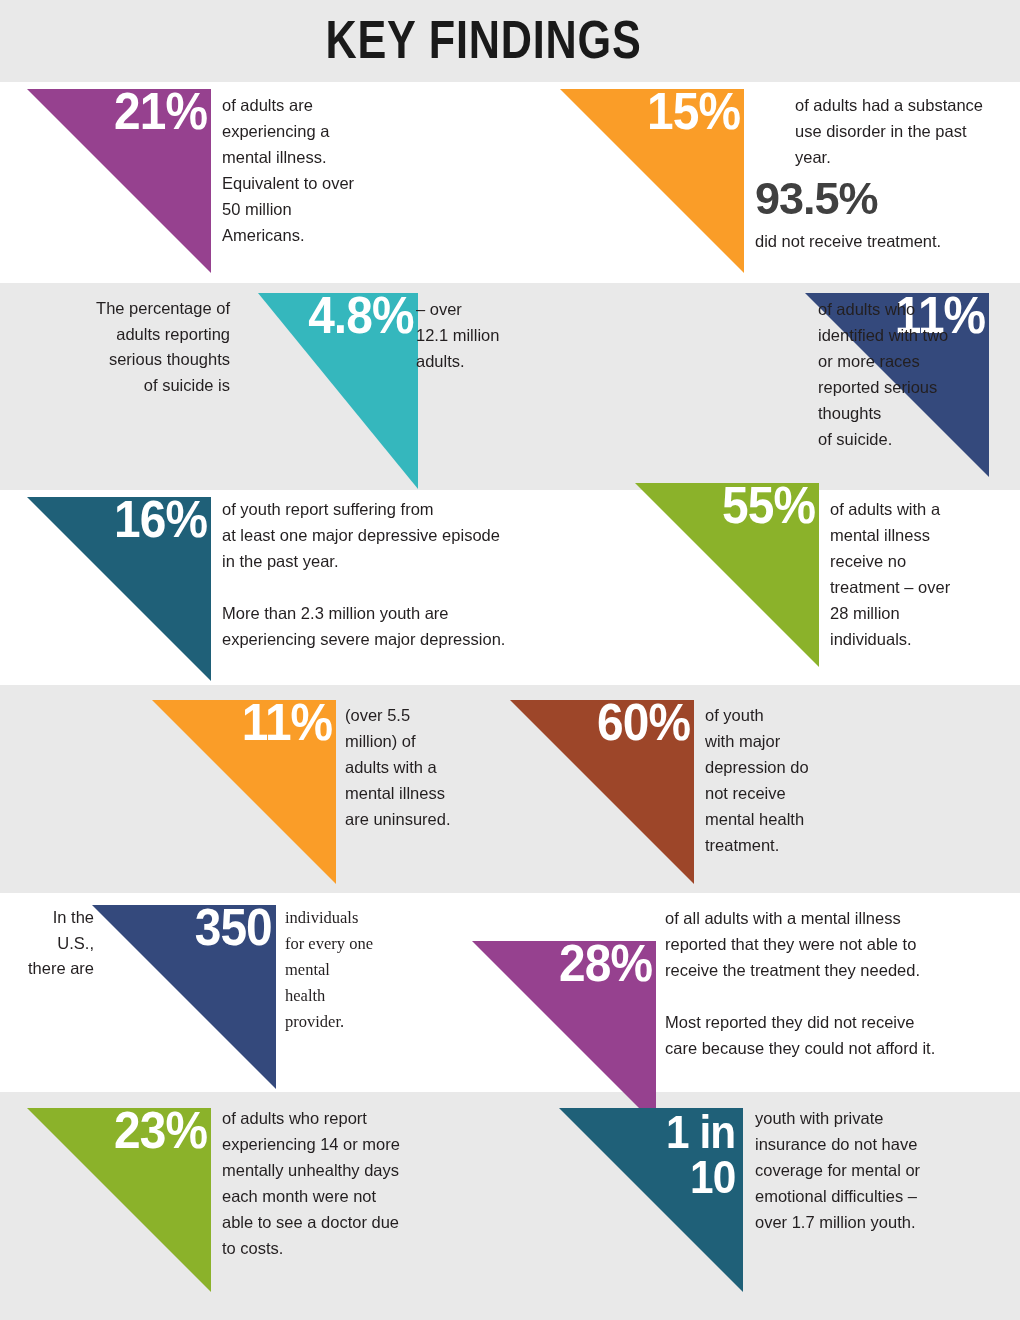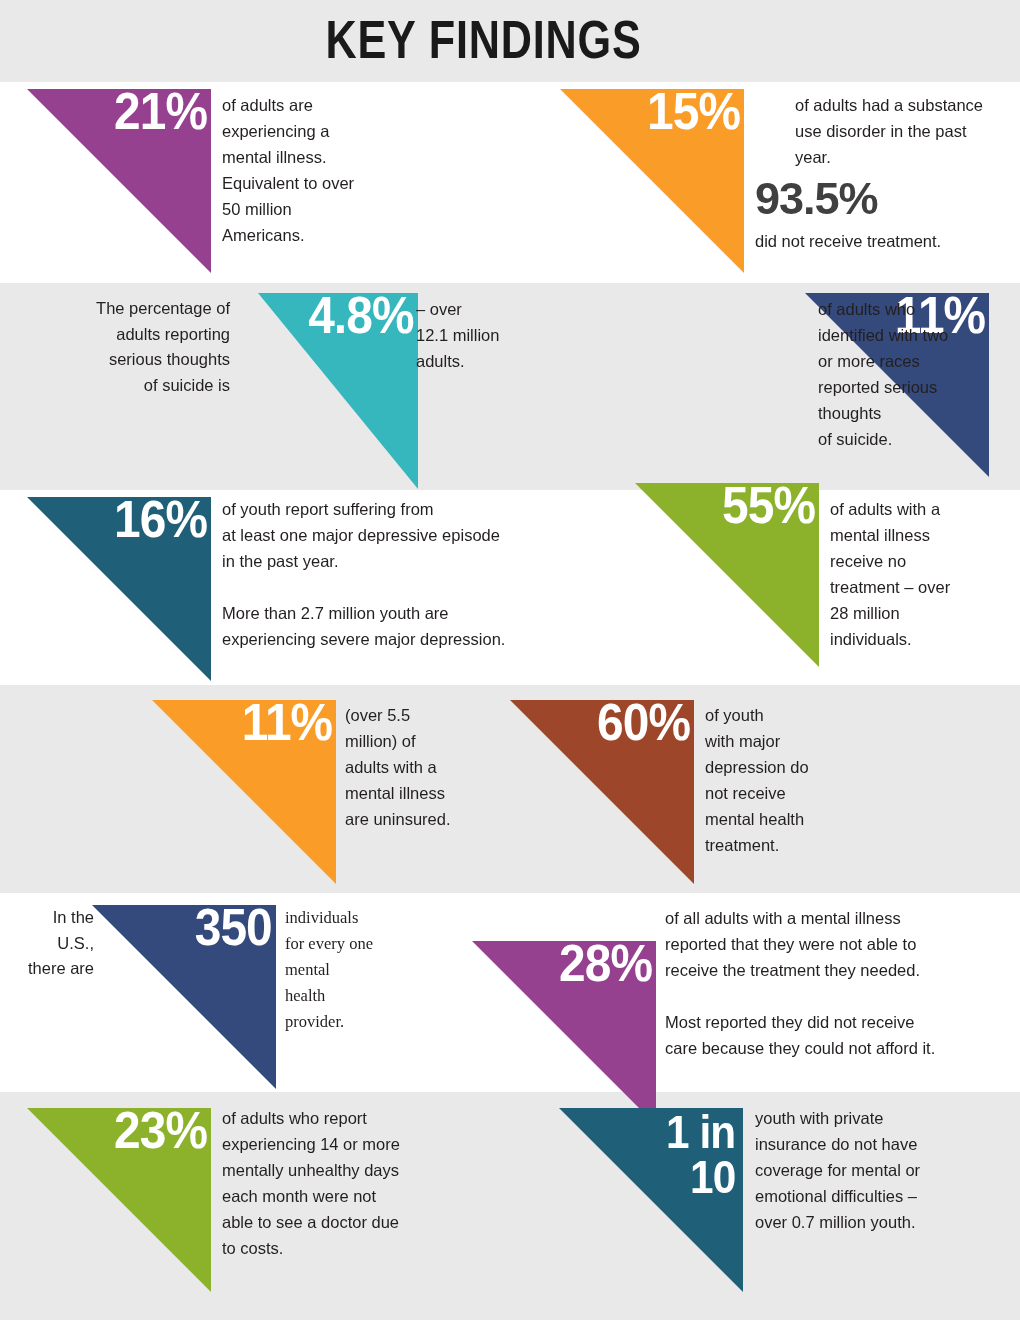--- a/index.html
+++ b/index.html
@@ -169,21 +169,21 @@
 thoughts
 of suicide.</div>
       <div class="stat" style="left: 27px; top: 497px; width: 184px; height: 184px;">
         <div class="tri" style="width: 184px; height: 184px; background: rgb(31, 96, 120); clip-path: polygon(0% 0%, 100% 0%, 100% 100%);"></div>
         <div class="tri-num" style="white-space: nowrap;">16%</div>
       </div>
       <div class="body-text" style="left: 222px; top: 496px; width: 420px;">of youth report suffering from
 at least one major depressive episode
 in the past year.
 
-More than 2.7 million youth are
+More than 2.3 million youth are
 experiencing severe major depression.</div>
       <div class="stat" style="left: 635px; top: 483px; width: 184px; height: 184px;">
         <div class="tri" style="width: 184px; height: 184px; background: rgb(139, 178, 42); clip-path: polygon(0% 0%, 100% 0%, 100% 100%);"></div>
         <div class="tri-num" style="white-space: nowrap;">55%</div>
       </div>
       <div class="body-text" style="left: 830px; top: 496px; width: 200px;">of adults with a
 mental illness
 receive no
 treatment – over
 28 million
@@ -241,16 +241,16 @@
 to costs.</div>
       <div class="stat" style="left: 559px; top: 1108px; width: 184px; height: 184px;">
         <div class="tri" style="width: 184px; height: 184px; background: rgb(31, 96, 120); clip-path: polygon(0% 0%, 100% 0%, 100% 100%);"></div>
         <div class="tri-num two-line" style="white-space: pre-line; top: 2px; right: 8px;">1 in
 10</div>
       </div>
       <div class="body-text" style="left: 755px; top: 1105px; width: 260px;">youth with private
 insurance do not have
 coverage for mental or
 emotional difficulties –
-over 0.7 million youth.</div>
+over 1.7 million youth.</div>
     </div>
 
 </div>
 
 </body></html>

